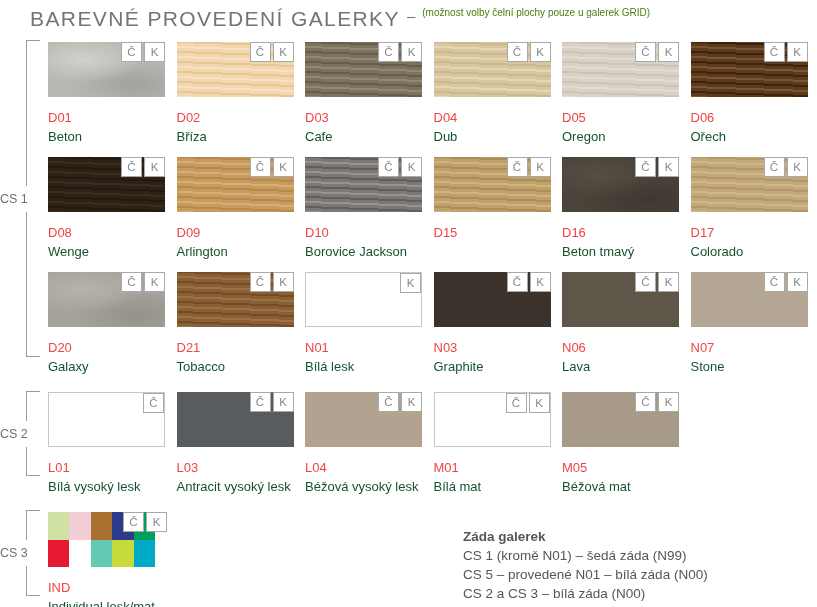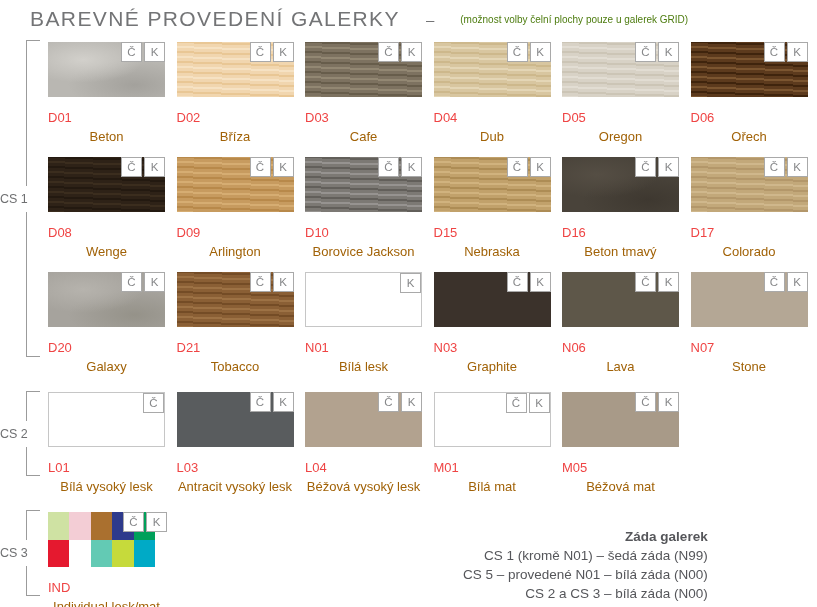--- a/index.html
+++ b/index.html
@@ -1,20 +1,20 @@
 <!DOCTYPE html>
 <html><head>
 <meta charset="utf-8">
 <style>
   html,body { margin:0; padding:0; background:#ffffff; }
   body { font-family:"Liberation Sans", sans-serif; }
   .page { position:relative; width:817px; height:607px; background:#ffffff; overflow:hidden; }
 
   
-  .title { position:absolute; left:30px; top:7px; display:flex; align-items:center; gap:26px; white-space:nowrap; }
+  .title { position:absolute; left:30px; top:7px; display:flex; align-items:flex-start; gap:7px; white-space:nowrap; }
   .title-main { font-size:21px; letter-spacing:1.4px; font-weight:400; color:#737476; }
   .title-dash { font-size:15px; color:#737476; }
   .title-note { font-size:10px; color:#4d7c0f; }
 
   
   .bracket { position:absolute; left:26px; width:13px;
              border-left:1px solid #9b9b9b; border-top:1px solid #9b9b9b; border-bottom:1px solid #9b9b9b; }
   .bracket-0 { top:40px;  height:315px; }
   .bracket-1 { top:391px; height:83px;  }
   .bracket-2 { top:510px; height:84px;  }
@@ -30,24 +30,24 @@
   .tile.white { background:#ffffff; border:1px solid #c6c6c6; box-sizing:border-box; }
   .tile.mosaic { width:107px; display:grid; grid-template-columns:repeat(5,1fr); grid-template-rows:1fr 1fr; }
   .mcell { width:100%; height:100%; }
 
   .badges { position:absolute; top:0; right:0; display:flex; gap:2px; z-index:2; }
   .badges.overflow { right:-12px; }
   .badge { width:19px; height:18px; background:#ffffff; border:1px solid #a9a9a9;
            color:#87888a; font-size:11.5px; line-height:18px; text-align:center; }
 
   .code { margin-top:12px; font-size:13px; color:#ef4444; line-height:18px; }
-  .name { font-size:13px; color:#a16207; line-height:19px;text-align:center; }
+  .name { font-size:13px; color:#14532d; line-height:19px; }
 
   
-  .backs { position:absolute; left:463px; top:527px; font-size:13.5px; color:#55565a; line-height:19px;text-align:right; }
+  .backs { position:absolute; left:463px; top:527px; font-size:13.5px; color:#55565a; line-height:19px; }
   .backs-heading { font-weight:bold; }
 </style>
 </head>
 <body>
 
 <div class="page">
 
   <div class="title">
     <span class="title-main">BAREVNÉ PROVEDENÍ GALERKY</span>
     <span class="title-dash">–</span>
@@ -159,21 +159,20 @@
           <div class="name">Borovice Jackson</div>
         </div>
         <div class="cell">
           <div class="tile" style="background: repeating-linear-gradient(182deg, rgb(193, 161, 107) 0px, rgb(193, 161, 107) 3px, rgb(173, 140, 85) 3px, rgb(173, 140, 85) 5px, rgb(193, 161, 107) 5px, rgb(193, 161, 107) 8px, rgb(208, 178, 126) 8px, rgb(208, 178, 126) 10px);">
             <div class="badges">
               <span class="badge">Č</span>
               <span class="badge">K</span>
             </div>
           </div>
           <div class="code">D15</div>
-          <div class="name">Nebraska</div>
         </div>
         <div class="cell">
           <div class="tile" style="background: radial-gradient(85px 32px at 30% 32%, rgb(85, 78, 68), rgba(0, 0, 0, 0) 72%), radial-gradient(95px 36px at 74% 78%, rgb(62, 56, 48), rgba(0, 0, 0, 0) 70%), rgb(73, 67, 58);">
             <div class="badges">
               <span class="badge">Č</span>
               <span class="badge">K</span>
             </div>
           </div>
           <div class="code">D16</div>
           <div class="name">Beton tmavý</div>

